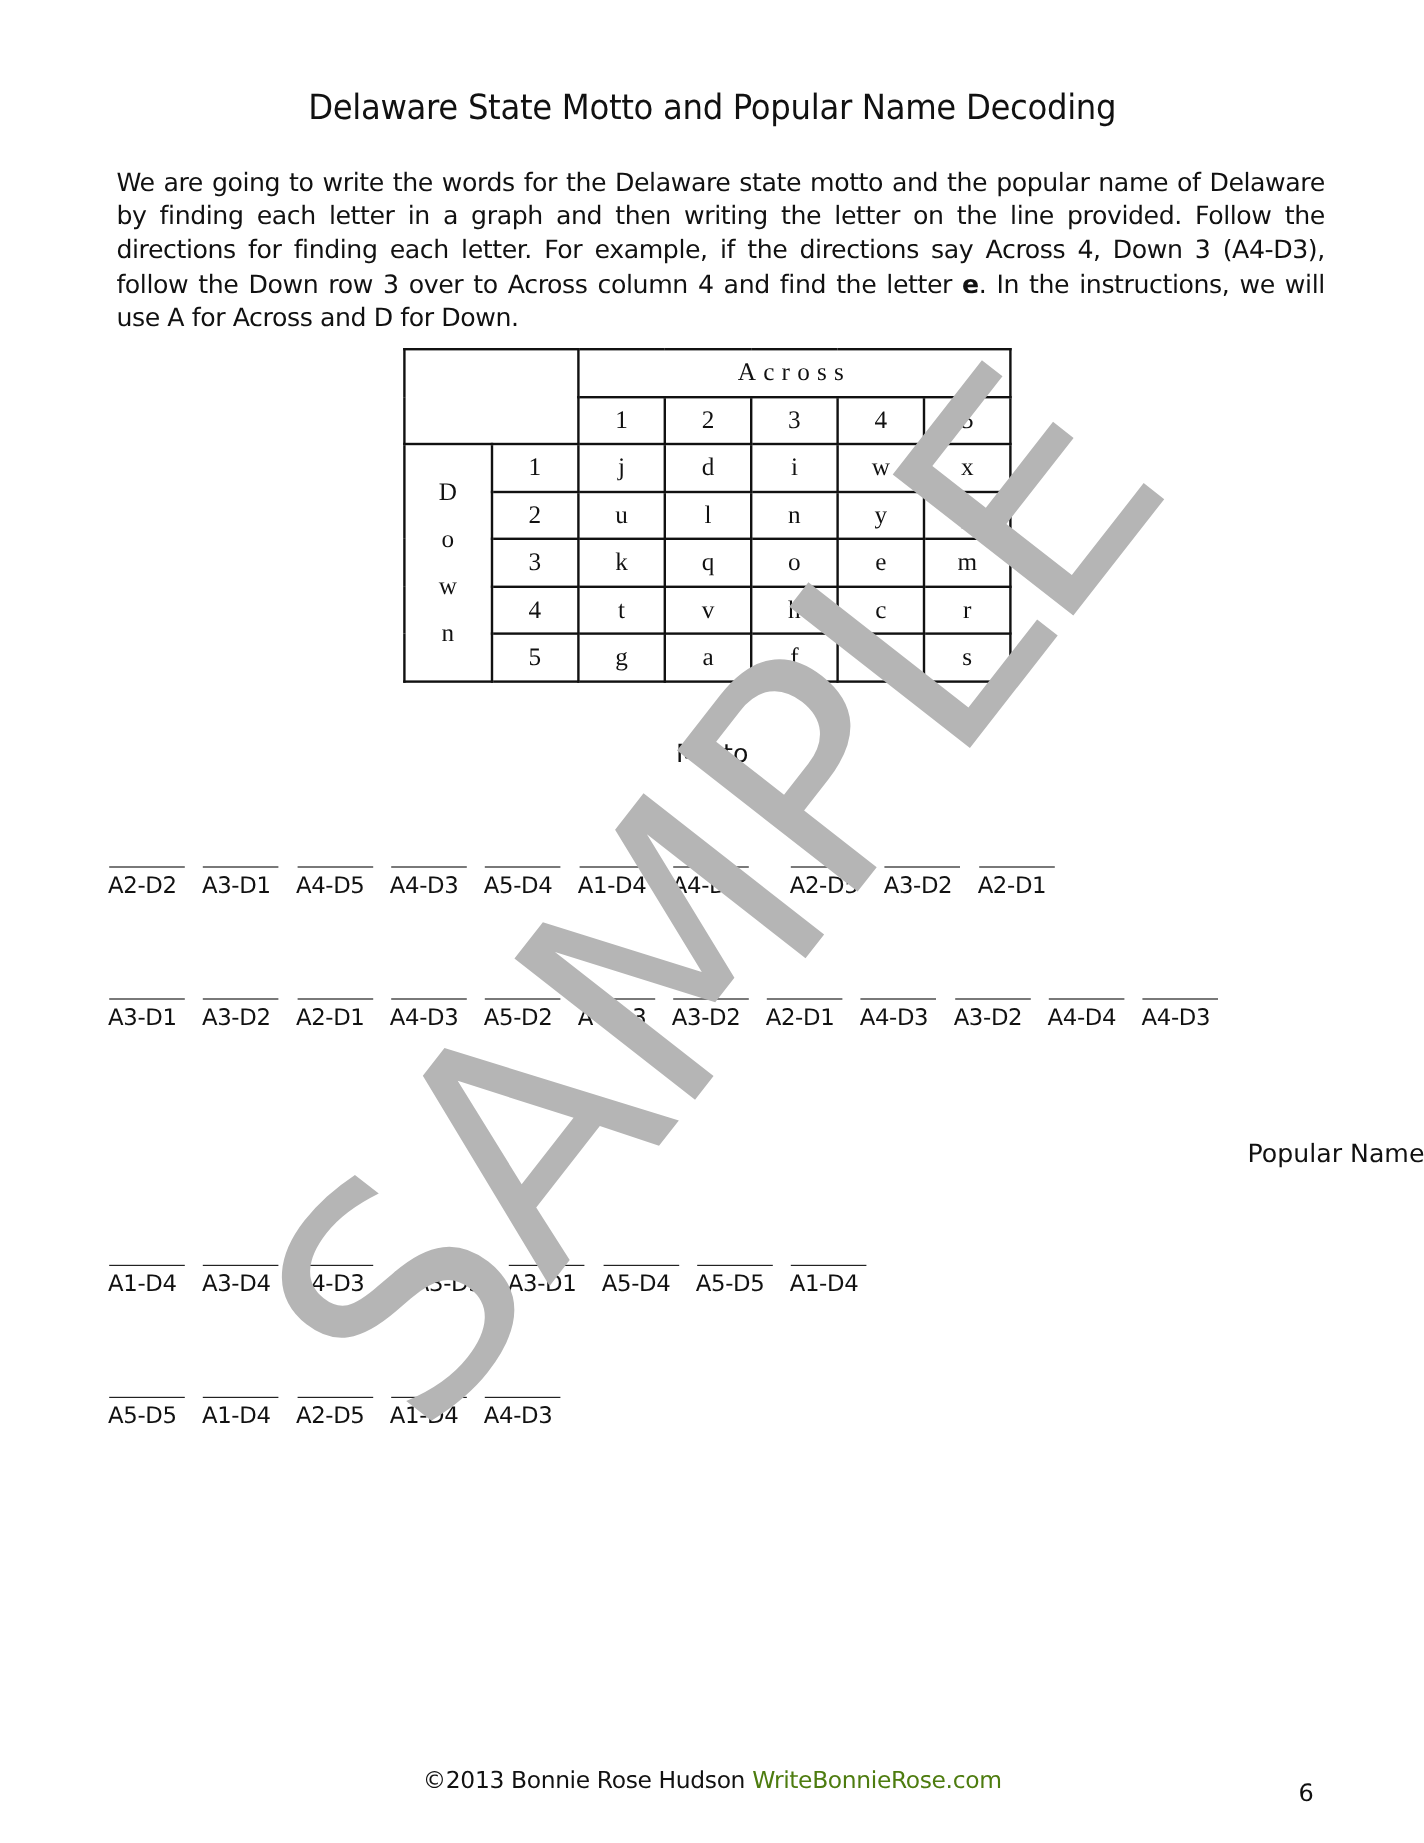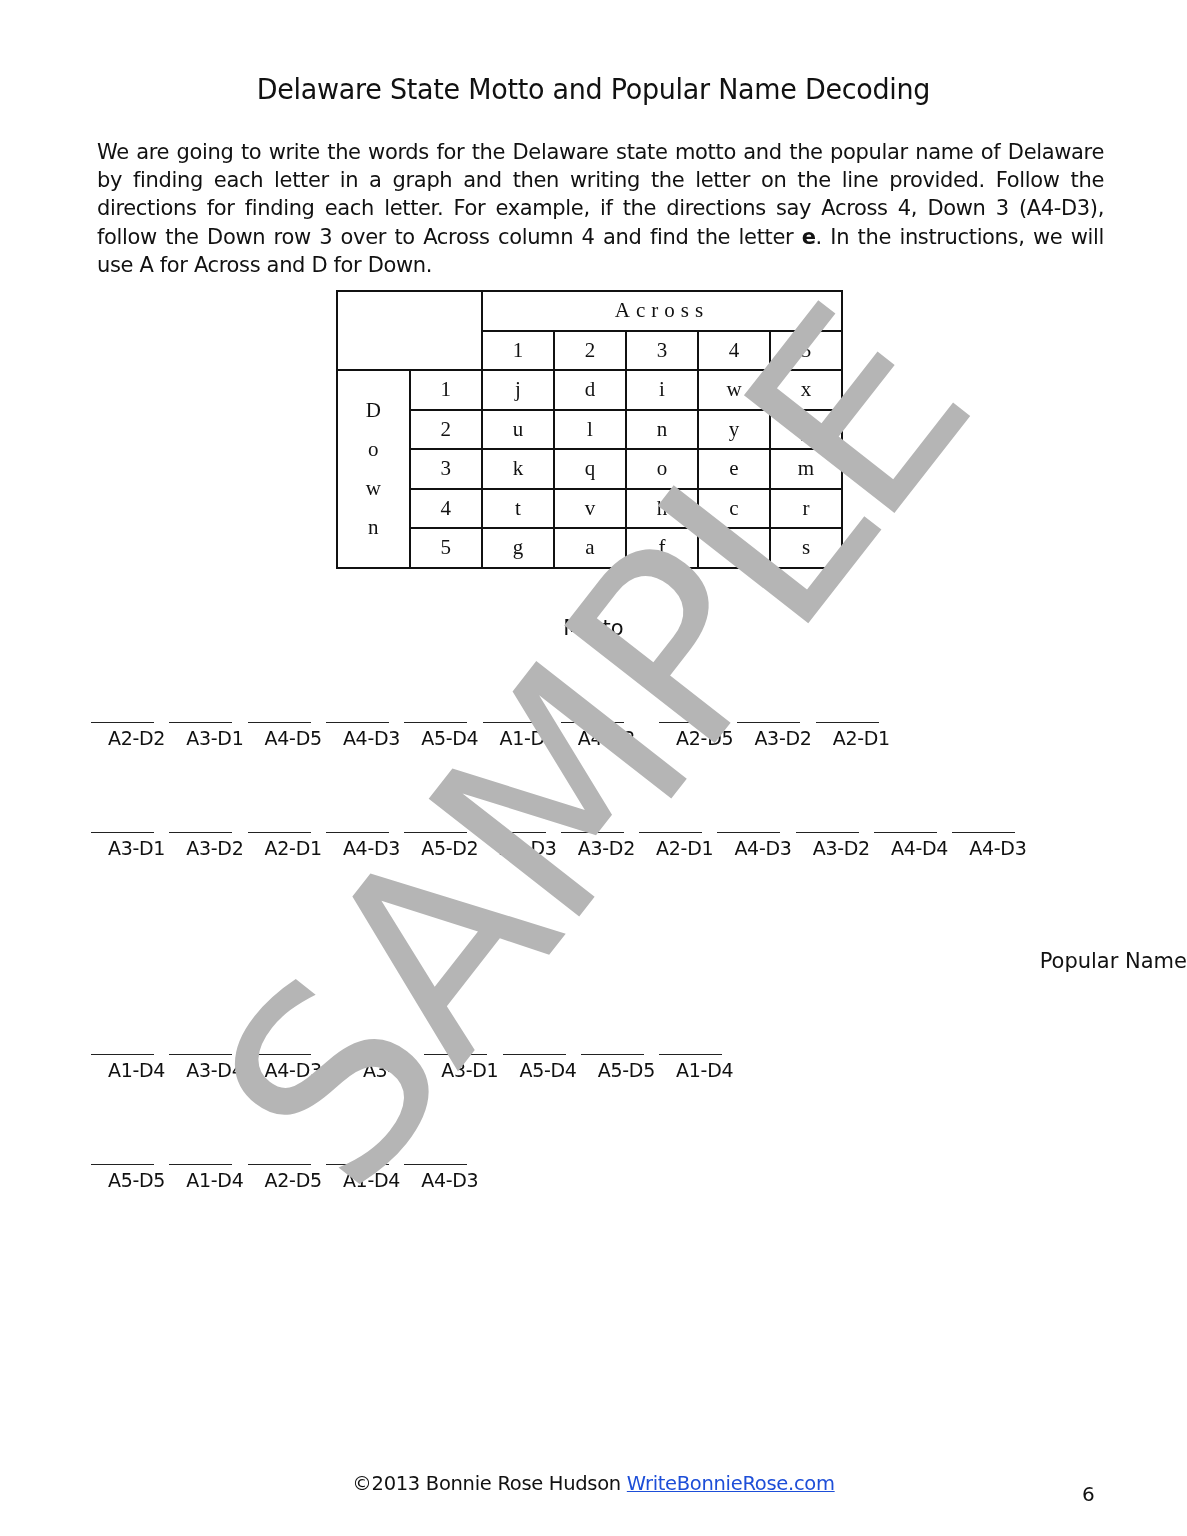--- a/index.html
+++ b/index.html
@@ -31,27 +31,27 @@
     td.cell { width: 70px; }
     .section-label {
       position: absolute; width: 1187px; left: 0; text-align: center; font-size: 21px;
     }
     .row { position: absolute; left: 91px; height: 40px; }
     .slot {
       position: absolute; top: 0; width: 63px;
     }
     .slot .line { position: absolute; left: 0; top: 0; width: 63px; height: 0; border-top: 1.5px solid #222; }
     .slot .code {
-      position: absolute; left: -1px; top: 5px; font-size: 19px; white-space: nowrap; letter-spacing: -0.3px; margin-left: 18px;
+      position: absolute; left: -1px; top: 5px; font-size: 19px; white-space: nowrap; letter-spacing: -0.3px;
     }
     .footer {
       position: absolute; top: 1472px; left: 0; width: 1187px; text-align: center; font-size: 19.5px;
       letter-spacing: -0.3px;
     }
-    .footer a { color: #1d4ed8; text-decoration: underline; }
+    .footer a { color: #4d7c0f; }
     .pagenum { position: absolute; left: 1082px; top: 1482px; font-size: 20px; }
     .watermark {
       position: absolute; left: 595px; top: 750px;
       transform: translate(-50%, -50%) rotate(-52deg);
       font-size: 262px; color: #b5b5b5; font-family: "DejaVu Sans", sans-serif;
       letter-spacing: -6px; white-space: nowrap; pointer-events: none; line-height: 1;
       opacity: 1;
     }
   </style>
 </head>

